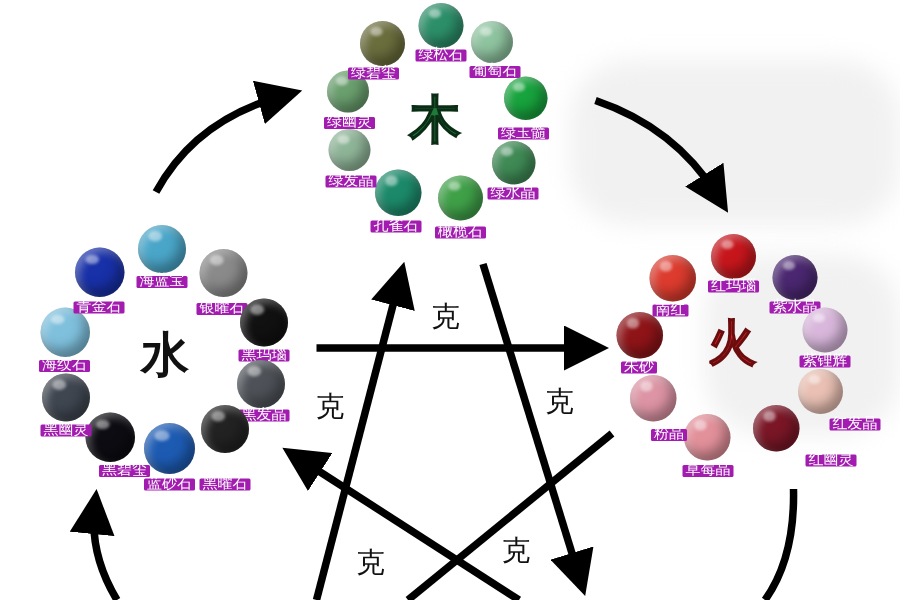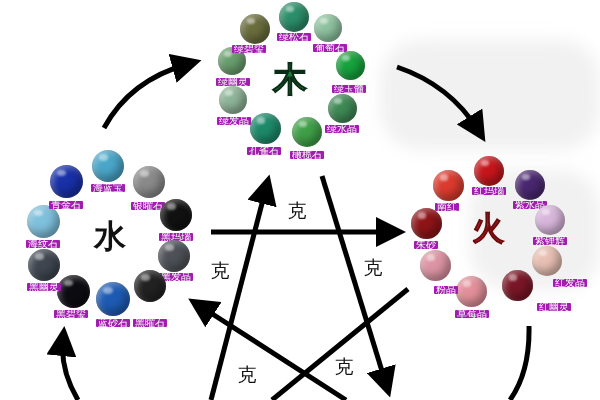--- a/index.html
+++ b/index.html
@@ -96,20 +96,20 @@
   <div class="blabel" style="left:148px;top:202px;">银曜石</div>
   <div class="bead" style="left:160px;top:199px;width:32px;height:32px;background:#111111;"></div>
   <div class="blabel" style="left:176px;top:233px;">黑玛瑙</div>
   <div class="bead" style="left:158px;top:240px;width:32px;height:32px;background:#4e5258;"></div>
   <div class="blabel" style="left:176px;top:273px;">黑发晶</div>
   <div class="bead" style="left:134px;top:270px;width:32px;height:32px;background:#222222;"></div>
   <div class="blabel" style="left:150px;top:319px;">黑曜石</div>
   <div class="bead" style="left:96px;top:282px;width:34px;height:34px;background:#1d5bb3;"></div>
   <div class="blabel" style="left:113px;top:319px;text-align:center;">蓝砂石</div>
   <div class="bead" style="left:57px;top:275px;width:33px;height:33px;background:#0c0c12;"></div>
-  <div class="blabel" style="left:71px;top:310px;">黑碧玺</div>
+  <div class="blabel" style="left:83px;top:310px;">黑碧玺</div>
   <div class="bead" style="left:28px;top:249px;width:32px;height:32px;background:#3f4650;"></div>
   <div class="blabel" style="left:44px;top:283px;">黑幽灵</div>
   <div class="bead" style="left:27px;top:205px;width:33px;height:33px;background:#7fc0dd;"></div>
   <div class="blabel" style="left:43px;top:240px;">海纹石</div>
   <div class="bead" style="left:50px;top:165px;width:33px;height:33px;background:#1830a8;"></div>
   <div class="blabel" style="left:66px;top:201px;">青金石</div>
 </div>
 
 </body></html>

